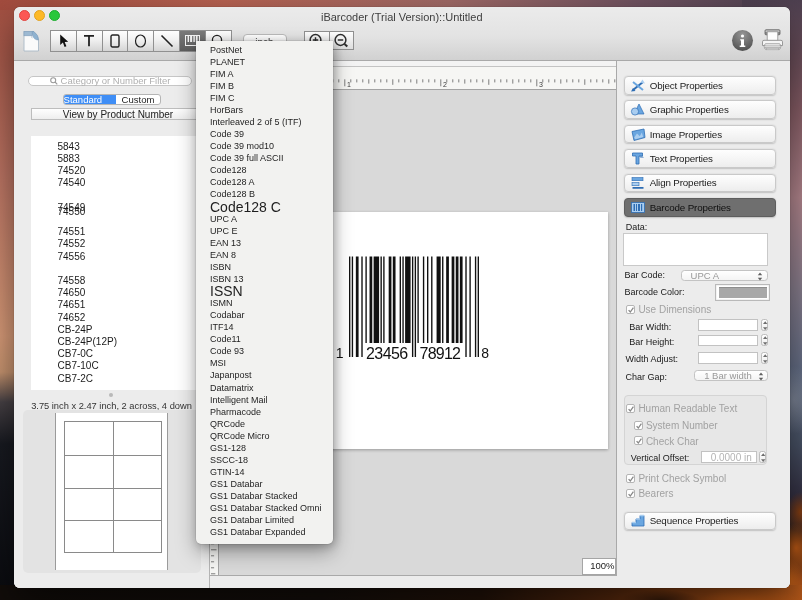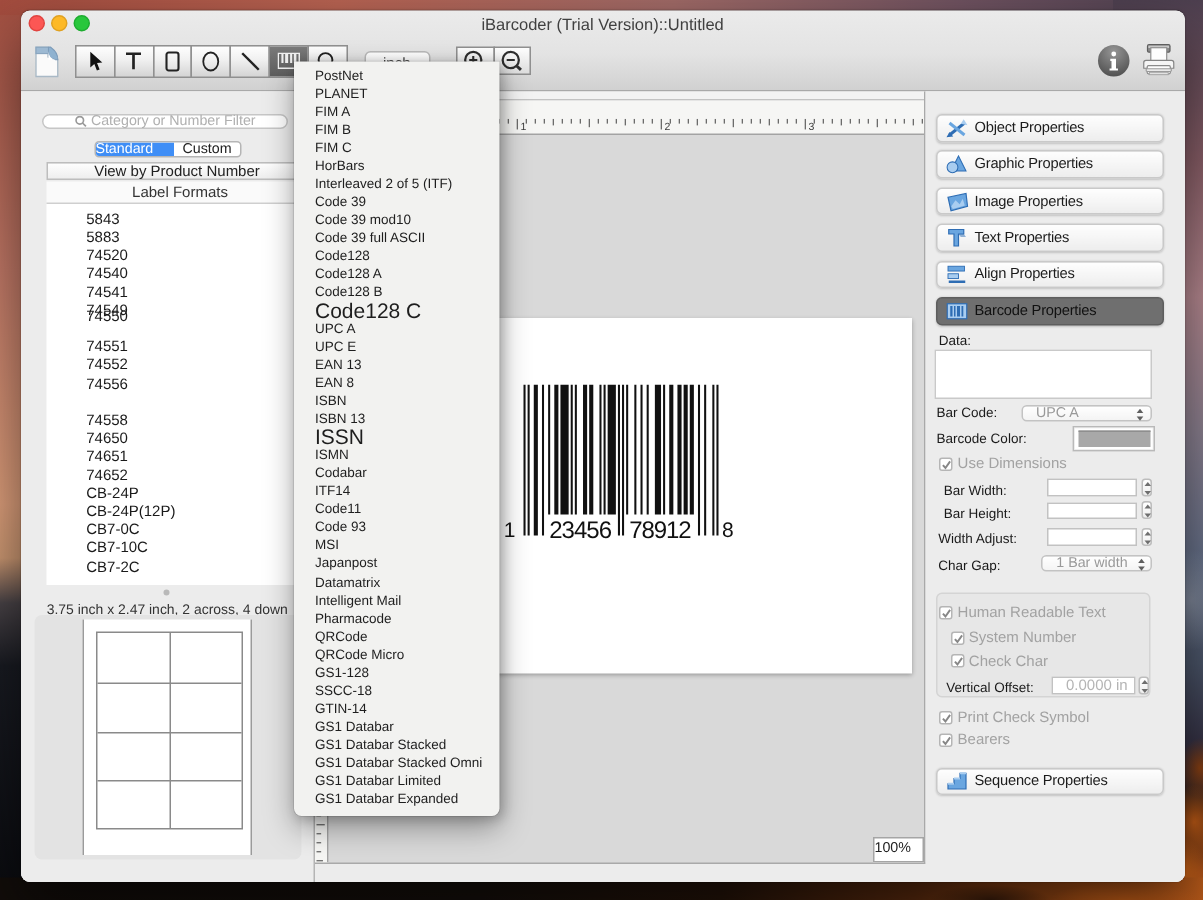--- a/index.html
+++ b/index.html
@@ -39,21 +39,21 @@
 #pvbox{left:9px;top:349px;width:178px;height:163px;background:#e3e3e3;border-radius:5px}
 #pvpage{left:32.3px;top:2.7px;width:112.7px;height:157.6px;background:#fff;border-left:1px solid #9b9b9b;border-right:1px solid #9b9b9b;box-sizing:border-box}
 #pvgrid{left:7.7px;top:8.8px;width:98px;height:131.3px;border:1px solid #8a8a8a;box-sizing:border-box}
 .gv{position:absolute;left:48.5px;top:0;width:1px;height:100%;background:#8a8a8a}
 .gh{position:absolute;left:0;width:100%;height:1px;background:#8a8a8a}
 #canvas{left:195.5px;top:0;width:406px;height:513.5px;background:#d9d9d9;border-right:1px solid #a9a9a9;border-bottom:1px solid #a9a9a9;overflow:hidden;box-sizing:content-box}
 #cstrip{left:0;top:0;width:100%;height:5px;background:#f3f3f3;border-bottom:1px solid #c3c3c3}
 #hruler{left:0;top:6px;width:100%;height:21.5px;background:#f6f6f4;border-bottom:1px solid #a3a3a3}
 #vruler{left:0;top:28.5px;width:8.5px;height:485px;background:#f6f6f4;border-right:1px solid #a3a3a3}
 #page{left:38.5px;top:151px;width:360px;height:237px;background:#fff;box-shadow:0 1px 3px rgba(0,0,0,.3)}
-#pct{right:0px;bottom:0px;width:33.5px;height:17px;background:#fff;border:1px solid #a5a5a5;font-size:9.5px;color:#222;text-align:left;line-height:14px;box-sizing:border-box}
+#pct{right:0px;bottom:0px;width:33.5px;height:17px;background:#fff;border:1px solid #a5a5a5;font-size:9.5px;color:#222;text-align:right;line-height:14px;box-sizing:border-box}
 #rsb{left:602.5px;top:0;width:173px;height:527px;background:#ececec}
 .pbtn{position:absolute;left:7.2px;width:152.8px;height:18.5px;background:linear-gradient(180deg,#fefefe,#f4f4f4 60%,#ededed);border:0.5px solid #c9c9c9;border-radius:4px;box-sizing:border-box;box-shadow:0 0.5px 1.5px rgba(0,0,0,.18);font-size:9.8px;letter-spacing:-0.15px;font-weight:normal;color:#1c1c1c;display:flex;align-items:center}
 .pbtn .pic{width:16px;height:15px;margin:0 4px 0 5px;flex:none}
 .pbtn.sel{background:#6f6f6f;border-color:#5e5e5e;color:#111}
 .rlbl{position:absolute;font-size:9px;font-weight:normal;color:#1a1a1a;white-space:nowrap}
 .glbl{position:absolute;font-size:10px;color:#a2a2a2;white-space:nowrap}
 #databox{left:6.5px;top:171.6px;width:145px;height:33.4px;background:#fff;border:0.5px solid #c9c9c9;box-sizing:border-box}
 .combo{position:absolute;height:11.5px;background:linear-gradient(180deg,#fff,#f4f4f4);border:0.5px solid #c3c3c3;border-radius:3.5px;box-sizing:border-box;font-size:9.5px;color:#999;line-height:10.5px;padding-left:9px}
 .chev{position:absolute;right:3.5px;top:1px;width:6px;height:9px}
 #cwell{left:98.5px;top:222.9px;width:55.3px;height:17.6px;background:#fff;border:0.5px solid #b9b9b9;box-sizing:border-box;box-shadow:inset 0 0 0 0.5px #e8e8e8}
@@ -162,27 +162,25 @@
     <div id="lsb" class="abs">
       <div id="search" class="abs"><svg width="8" height="8" viewBox="0 0 8 8" style="margin-right:3px;flex:none">
             <circle cx="3.2" cy="3.2" r="2.5" fill="none" stroke="#9a9a9a" stroke-width="1.1"></circle>
             <line x1="5" y1="5" x2="7.3" y2="7.3" stroke="#9a9a9a" stroke-width="1.1"></line>
           </svg>Category or Number Filter</div>
       <div id="seg" class="abs">
           <div class="s1">Standard</div>
           <div class="s2">Custom</div>
         </div>
       <div id="viewby" class="abs">View by Product Number</div>
-      <div id="lblfmt" class="abs">Label Formats</div>
       <div id="list" class="abs">
           <div class="row" style="top:5.1px">5843</div>
 <div class="row" style="top:17.3px">5883</div>
 <div class="row" style="top:29.5px">74520</div>
 <div class="row" style="top:41.7px">74540</div>
-<div class="row" style="top:53.9px">74541</div>
 <div class="row" style="top:66.1px">74549</div>
 <div class="row" style="top:70px">74550</div>
 <div class="row" style="top:90.5px">74551</div>
 <div class="row" style="top:102.7px">74552</div>
 <div class="row" style="top:114.9px">74556</div>
 <div class="row" style="top:139.3px">74558</div>
 <div class="row" style="top:151.5px">74650</div>
 <div class="row" style="top:163.7px">74651</div>
 <div class="row" style="top:175.9px">74652</div>
 <div class="row" style="top:188.1px">CB-24P</div>

